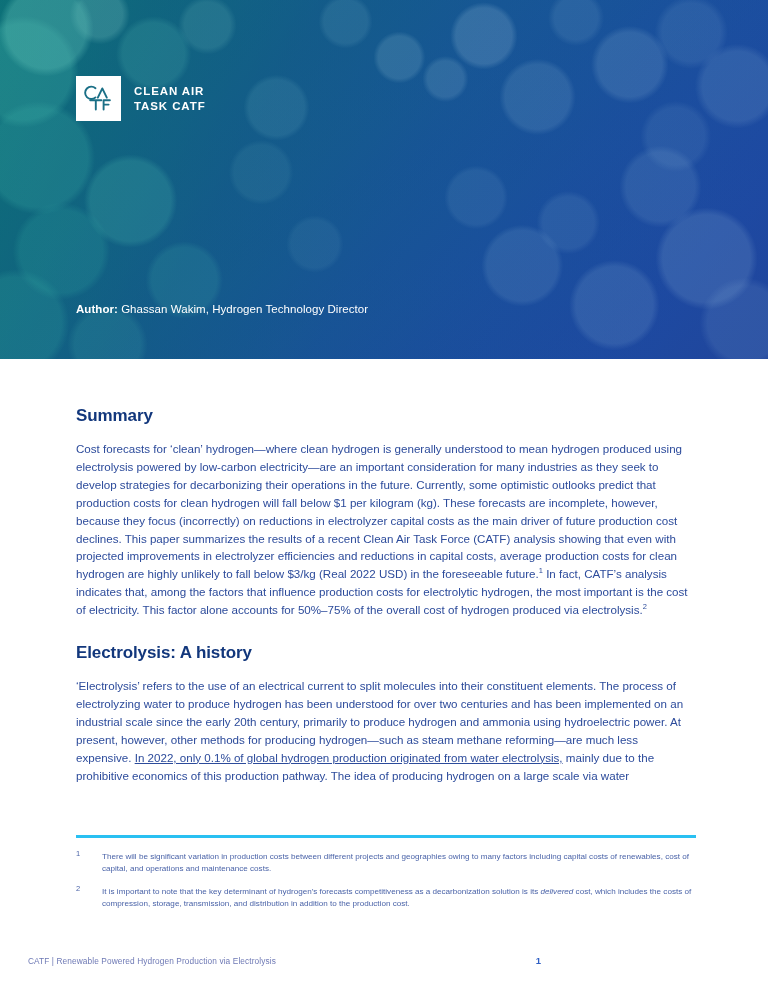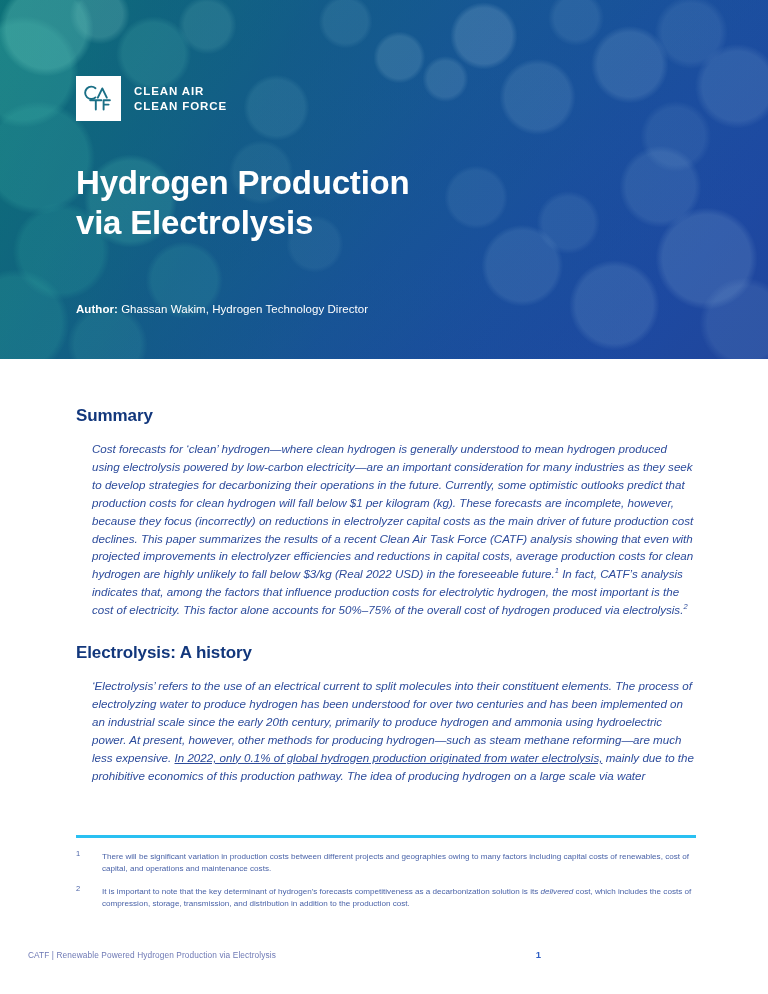--- a/index.html
+++ b/index.html
@@ -152,26 +152,25 @@
   }
   h2.section {
     margin: 47px 0 0 0;
     font-size: 17px;
     font-weight: bold;
     color: #12377c;
     letter-spacing: -0.1px;
   }
   h2.section.tight { margin-top: 24px; }
   p.body {
-    margin: 14px 0 0 16px;
+    margin: 14px 0 0 0;
     font-size: 11.6px;
     line-height: 17.9px;
     color: #2c4b9b;
     text-align: left;
-    font-style: italic;
   }
   p.body a {
     color: #2c4b9b;
     text-decoration: underline;
   }
   sup { font-size: 7.5px; vertical-align: super; line-height: 0; }
 
   
   .footnotes {
     position: absolute;
@@ -199,21 +198,21 @@
     vertical-align: super;
     padding-top: 0px;
   }
   .fn-text { flex: 1 1 auto; }
   .fn-text i { font-style: italic; }
 
   
   .footer {
     position: absolute;
     left: 0;
-    bottom: 28px;
+    bottom: 22px;
     width: 607px;
     height: 16px;
   }
   .footer-text {
     position: absolute;
     left: 28px;
     top: 0;
     font-size: 8.3px;
     color: #6e79b5;
     letter-spacing: 0.1px;
@@ -242,28 +241,24 @@
       <path d="M19.5 12.2 a6.2 6.2 0 1 0 0 9.2" fill="none" stroke="#1a6f86" stroke-width="1.9" stroke-linecap="round"></path>
 
       <path d="M21.8 21.6 L26.3 12.4 L30.8 21.6" fill="none" stroke="#1a6f86" stroke-width="1.9" stroke-linecap="round" stroke-linejoin="round"></path>
 
       <path d="M14.2 24.2 H25.4 M19.8 24.2 V33.6" fill="none" stroke="#1a6f86" stroke-width="1.9" stroke-linecap="round"></path>
 
       <path d="M27.6 33.6 V24.2 H33.9 M27.6 28.6 H32.6" fill="none" stroke="#1a6f86" stroke-width="1.9" stroke-linecap="round" stroke-linejoin="round"></path>
     </svg>
     <div class="logo-words">
       <div>CLEAN AIR</div>
-      <div>CLEAN FORCE</div>
+      <div>TASK CATF</div>
     </div>
   </div>
 
-  <div class="doc-title">
-    <div>Hydrogen Production</div>
-    <div>via Electrolysis</div>
-  </div>
 
 
   <div class="doc-author">
     <b>Author:</b>
     <span>Ghassan Wakim, Hydrogen Technology Director</span>
   </div>
 </div>
 
 <div class="content">
 

